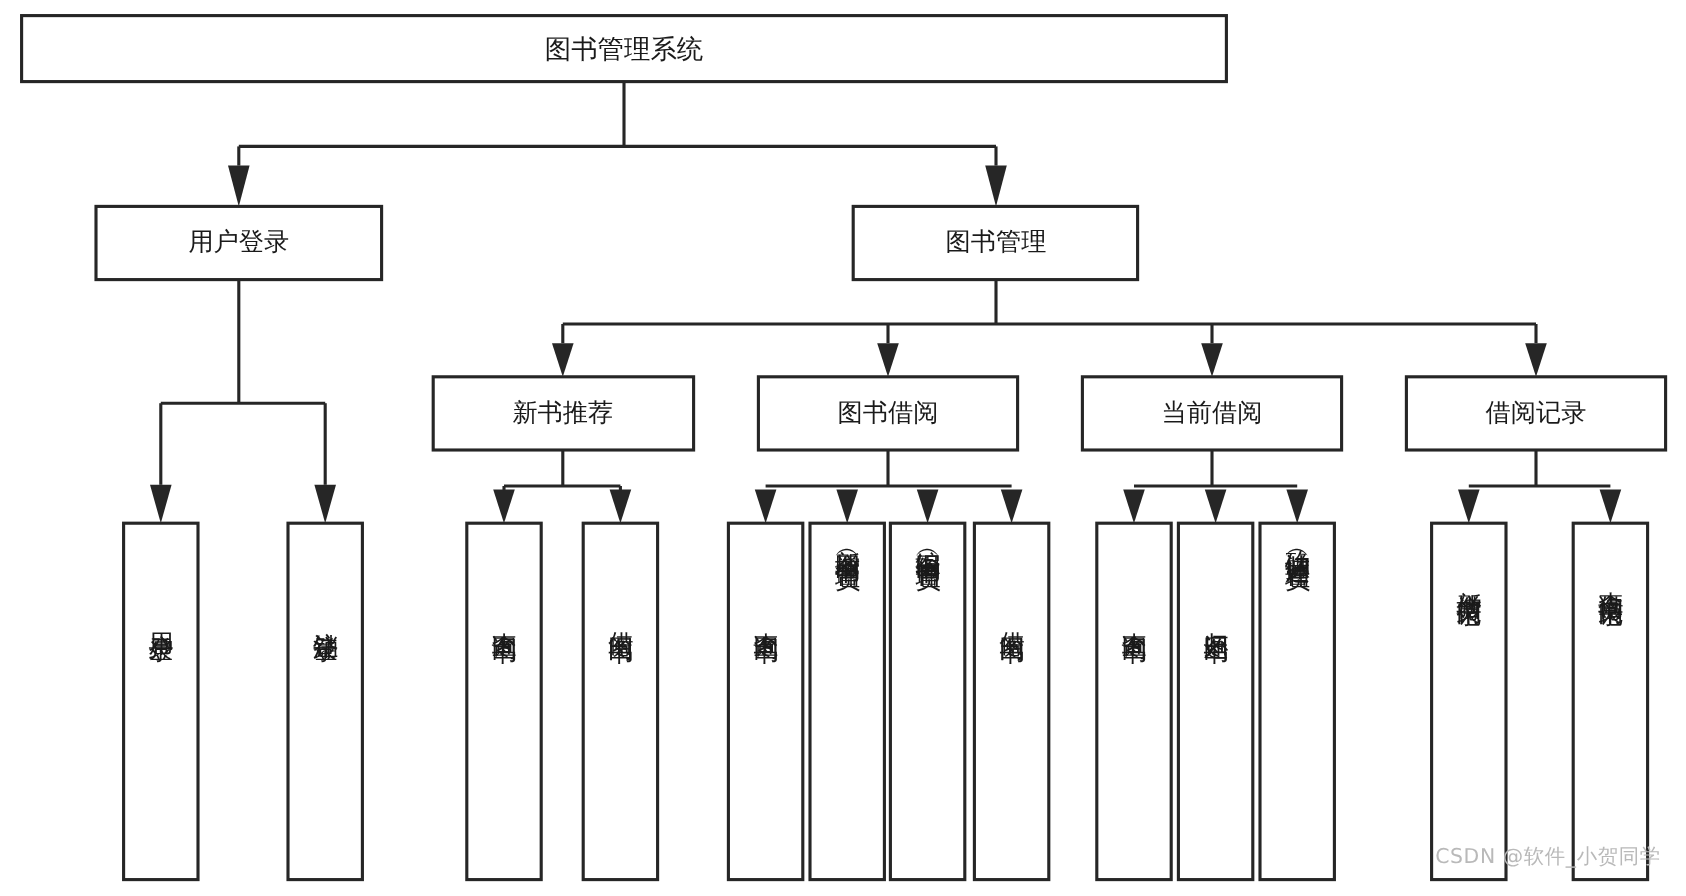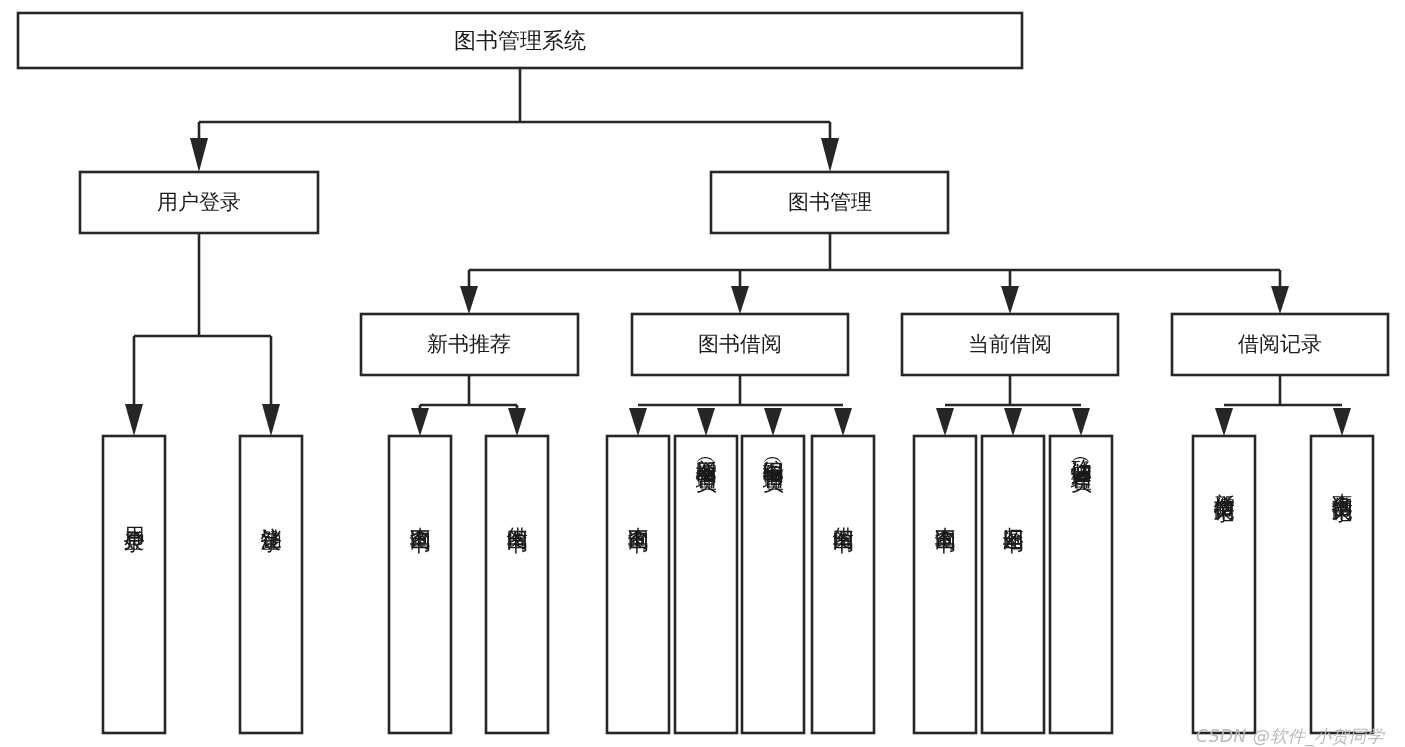--- a/index.html
+++ b/index.html
@@ -262,15 +262,15 @@
     <span class="vert-label" style="margin-top:6px;">确认归还（管理员）</span>
   </div>
 
   <div class="vert-label-wrap" style="left:1193px; top:436px; width:62px; height:297px;">
     <span class="vert-label" style="margin-top:40px;">新增借阅记录</span>
   </div>
   <div class="vert-label-wrap" style="left:1311px; top:436px; width:62px; height:297px;">
     <span class="vert-label" style="margin-top:40px;">查询借阅记录</span>
   </div>
 
-  <div class="watermark" style="left:1196px; top:725px;font-style:italic;">CSDN @软件_小贺同学</div>
+  <div class="watermark" style="left:1196px; top:702px;">CSDN @软件_小贺同学</div>
 
 </div>
 
 </body></html>

